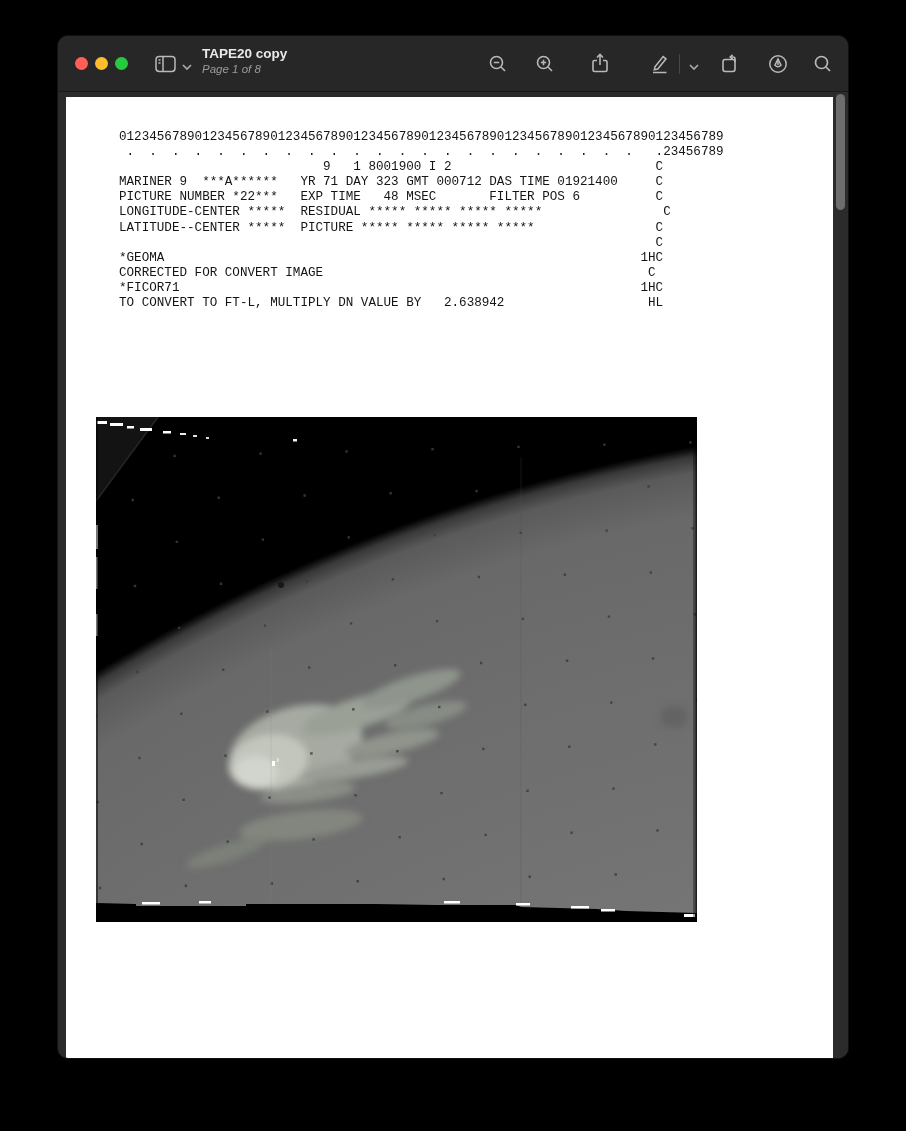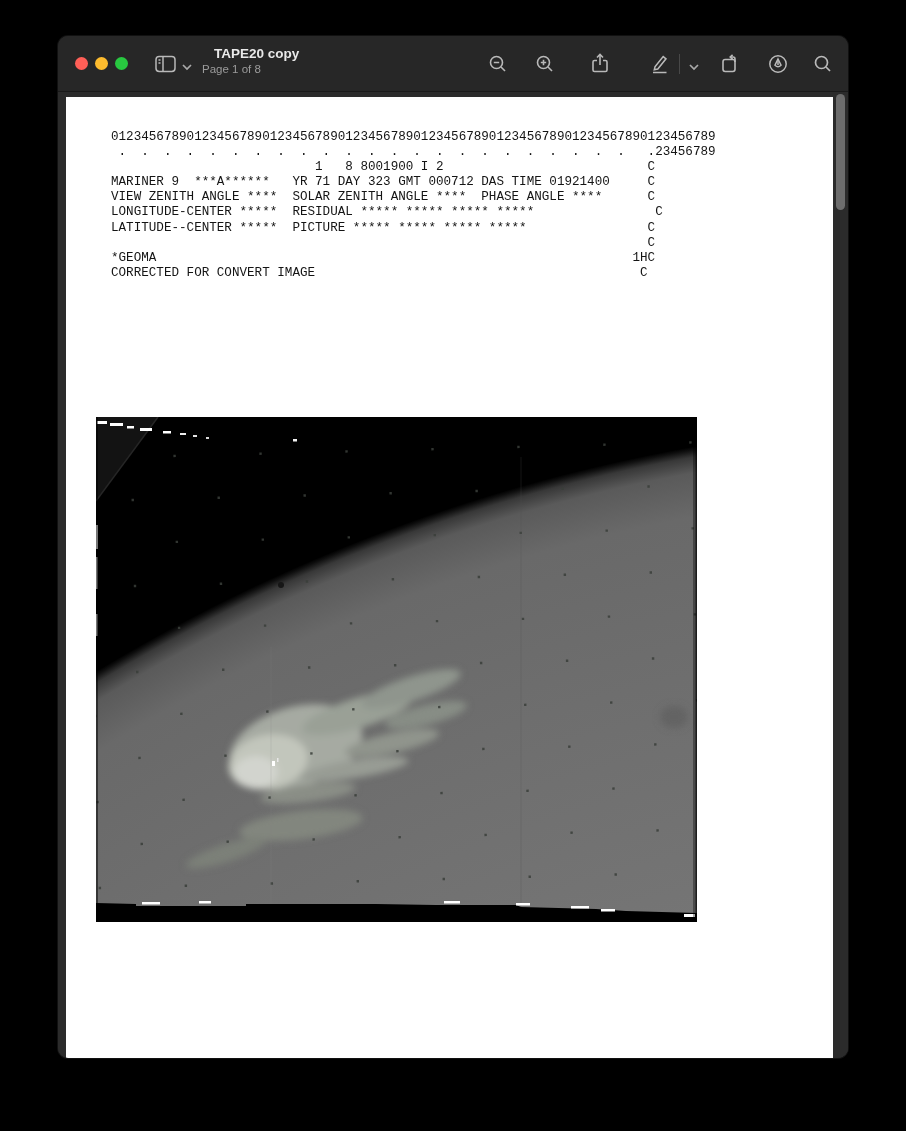--- a/index.html
+++ b/index.html
@@ -9,29 +9,29 @@
           border-radius:10px;overflow:hidden;box-shadow:0 0 0 1px #111;}
   .titlebar{position:absolute;left:0;top:0;width:100%;height:55px;background:#272727;
             border-bottom:1px solid #1a1a1a;}
   .traffic{position:absolute;top:20.5px;width:13px;height:13px;border-radius:50%;}
   .t-close{left:16.5px;background:#ff5f57;}
   .t-min{left:36.5px;background:#febc2e;}
   .t-zoom{left:56.5px;background:#28c840;}
   .tb-icon{position:absolute;top:16px;width:24px;height:24px;color:#b9b9b9;}
   .tb-icon svg{width:24px;height:24px;display:block;}
   .title-block{position:absolute;left:144px;top:9px;color:#e9e9e9;}
-  .title-main{font-size:13.5px;font-weight:bold;line-height:17px;margin-left:12px;}
-  .title-sub{font-size:11.5px;color:#9b9b9b;line-height:15px;}
+  .title-main{font-size:13.5px;font-weight:bold;line-height:17px;}
+  .title-sub{font-size:11.5px;color:#9b9b9b;line-height:15px;font-style:italic;}
   .sep{position:absolute;top:18px;width:1px;height:20px;background:#484848;}
   .content{position:absolute;left:0;top:56px;right:0;bottom:0;background:#2b2b2b;}
   .page{position:absolute;left:8px;top:5px;width:767px;height:997px;background:#ffffff;}
   .scrolltrack{position:absolute;right:0;top:0;bottom:0;width:15px;background:#2b2b2b;}
   .scrollthumb{position:absolute;right:3px;top:2px;width:9px;height:116px;background:#6d6d6d;
                border-radius:4.5px;}
-  .printout{position:absolute;left:45px;top:33px;color:#141414;
+  .printout{position:absolute;left:53px;top:33px;color:#141414;
             font-family:"Liberation Mono","DejaVu Sans Mono",monospace;
             font-size:12.6px;line-height:15.1px;}
   .printout div{white-space:pre;height:15.1px;}
   .photo{position:absolute;left:30px;top:320px;width:601px;height:505px;}
 </style>
 </head>
 <body>
 
 <div class="stage">
   <div class="window">
@@ -115,28 +115,30 @@
         </svg>
       </div>
     </div>
 
     <div class="content">
       <div class="page">
 
         <div class="printout">
           <div>01234567890123456789012345678901234567890123456789012345678901234567890123456789</div>
           <div> .  .  .  .  .  .  .  .  .  .  .  .  .  .  .  .  .  .  .  .  .  .  .   .23456789</div>
-          <div>                           1   8 8001900 I 2                           C</div>
+          <div>                           9   1 8001900 I 2                           C</div>
           <div>MARINER 9  ***A******   YR 71 DAY 323 GMT 000712 DAS TIME 01921400     C</div>
-          <div>VIEW ZENITH ANGLE ****  SOLAR ZENITH ANGLE ****  PHASE ANGLE ****      C</div>
+          <div>PICTURE NUMBER *22***   EXP TIME   48 MSEC       FILTER POS 6          C</div>
           <div>LONGITUDE-CENTER *****  RESIDUAL ***** ***** ***** *****                C</div>
           <div>LATITUDE--CENTER *****  PICTURE ***** ***** ***** *****                C</div>
           <div>                                                                       C</div>
           <div>*GEOMA                                                               1HC</div>
           <div>CORRECTED FOR CONVERT IMAGE                                           C</div>
+          <div>*FICOR71                                                             1HC</div>
+          <div>TO CONVERT TO FT-L, MULTIPLY DN VALUE BY   2.638942                   HL</div>
         </div>
 
         <svg class="photo" viewBox="0 0 601 505" preserveAspectRatio="none">
           <defs>
             <radialGradient id="planet" gradientUnits="userSpaceOnUse" cx="900" cy="1740" r="1737">
               <stop offset="0" stop-color="#787878"></stop>
               <stop offset="0.73" stop-color="#757575"></stop>
               <stop offset="0.87" stop-color="#6e6e6e"></stop>
               <stop offset="0.96" stop-color="#696969"></stop>
               <stop offset="0.985" stop-color="#5a5a5a"></stop>

